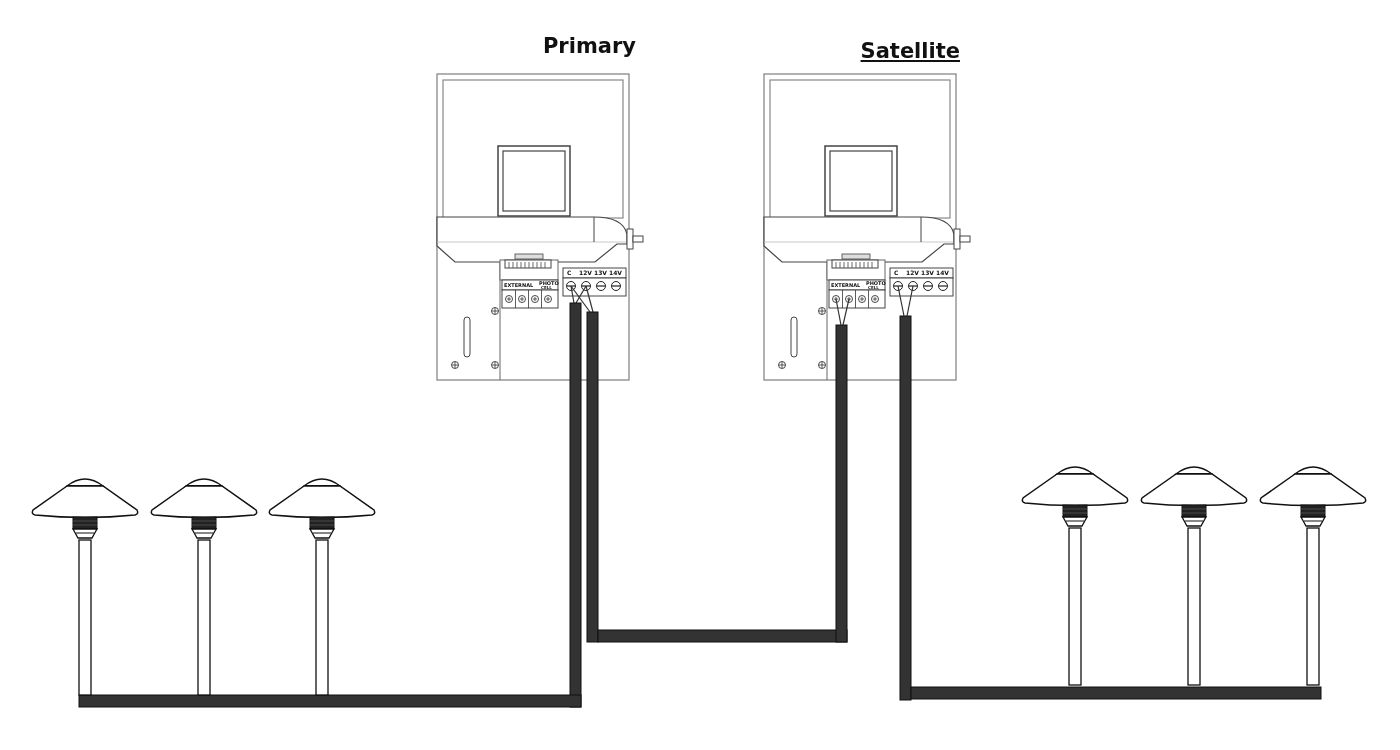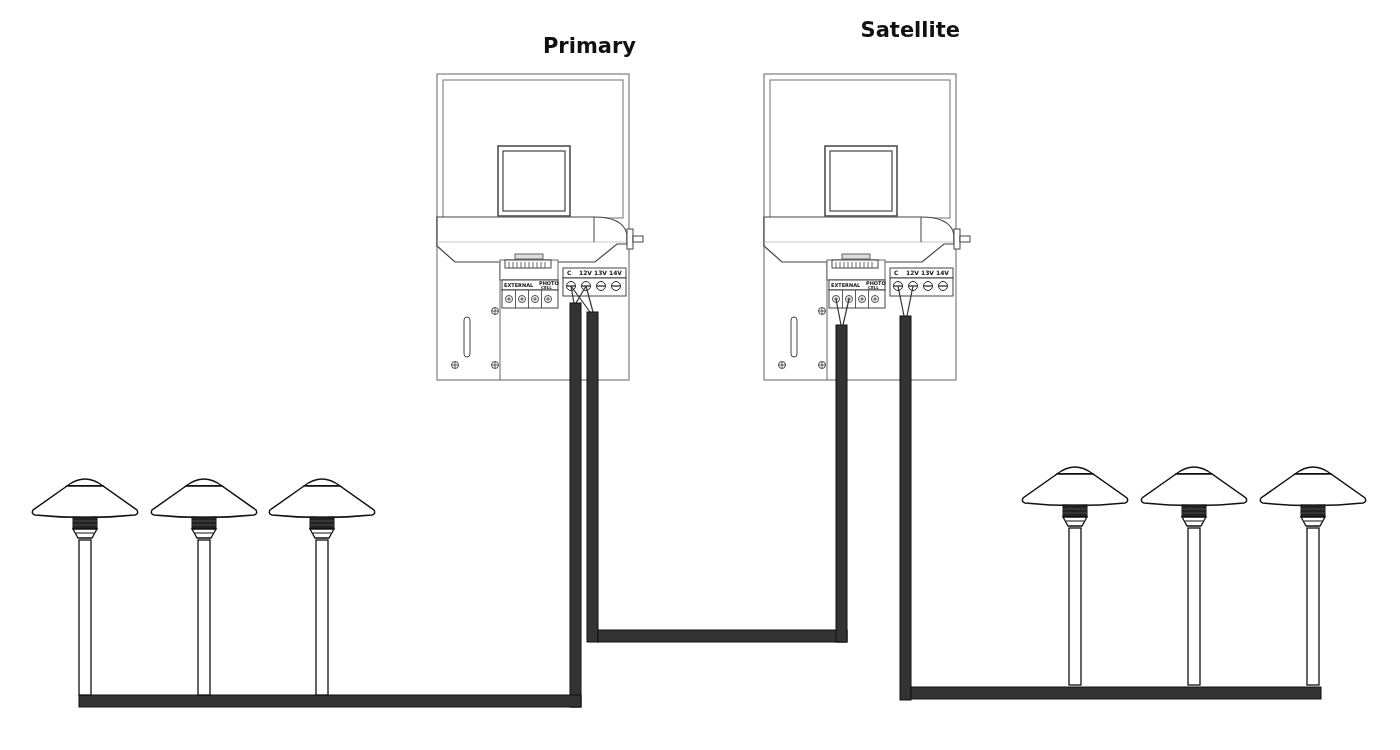--- a/index.html
+++ b/index.html
@@ -5,21 +5,21 @@
     html, body { margin: 0; padding: 0; background: #ffffff; }
     body { width: 1400px; height: 750px; position: relative; overflow: hidden; font-family: "DejaVu Sans", sans-serif; }
     .title { position: absolute; font-family: "DejaVu Sans", sans-serif; font-weight: bold; font-size: 21px; color: #111; text-align: right; width: 200px; }
     svg { position: absolute; left: 0; top: 0; }
     .tlabel { font-family: "DejaVu Sans", sans-serif; font-weight: bold; font-size: 6px; fill: #111; }
   </style>
 </head>
 <body>
 
 <div class="title" style="left:436px; top:34px;">Primary</div>
-<div class="title" style="left:760px; top:18px;">Satellite</div>
+<div class="title" style="left:760px; top:39px;text-decoration:underline;">Satellite</div>
 
 <svg width="1400" height="750" viewBox="0 0 1400 750">
   <defs>
     <g id="lamp">
 
       <path d="M-18,-30 Q0,-44 18,-30 Z" fill="#fff" stroke="#111" stroke-width="1.5"></path>
       <line x1="-18" y1="-30" x2="18" y2="-30" stroke="#111" stroke-width="2"></line>
 
       <path d="M-18,-30 L-52,-6 Q-54,-2 -50,-1 Q0,4 50,-1 Q54,-2 52,-6 L18,-30 Z" fill="#fff" stroke="#111" stroke-width="1.5"></path>
 

